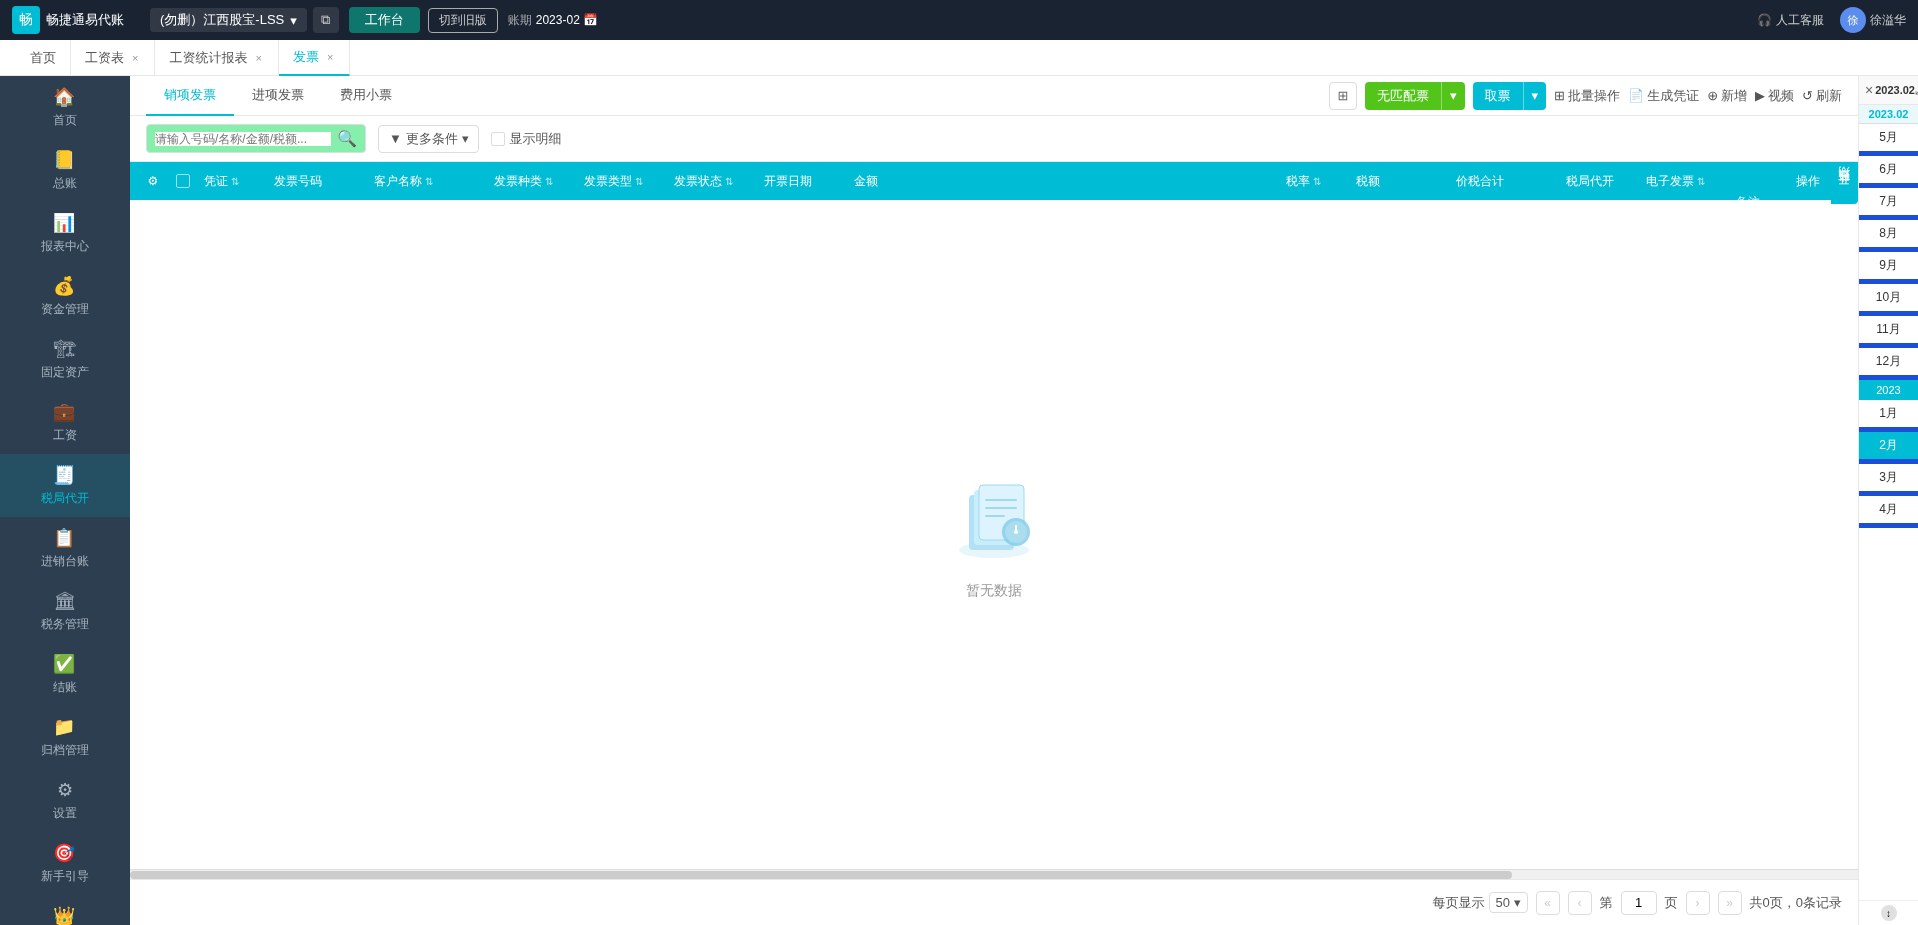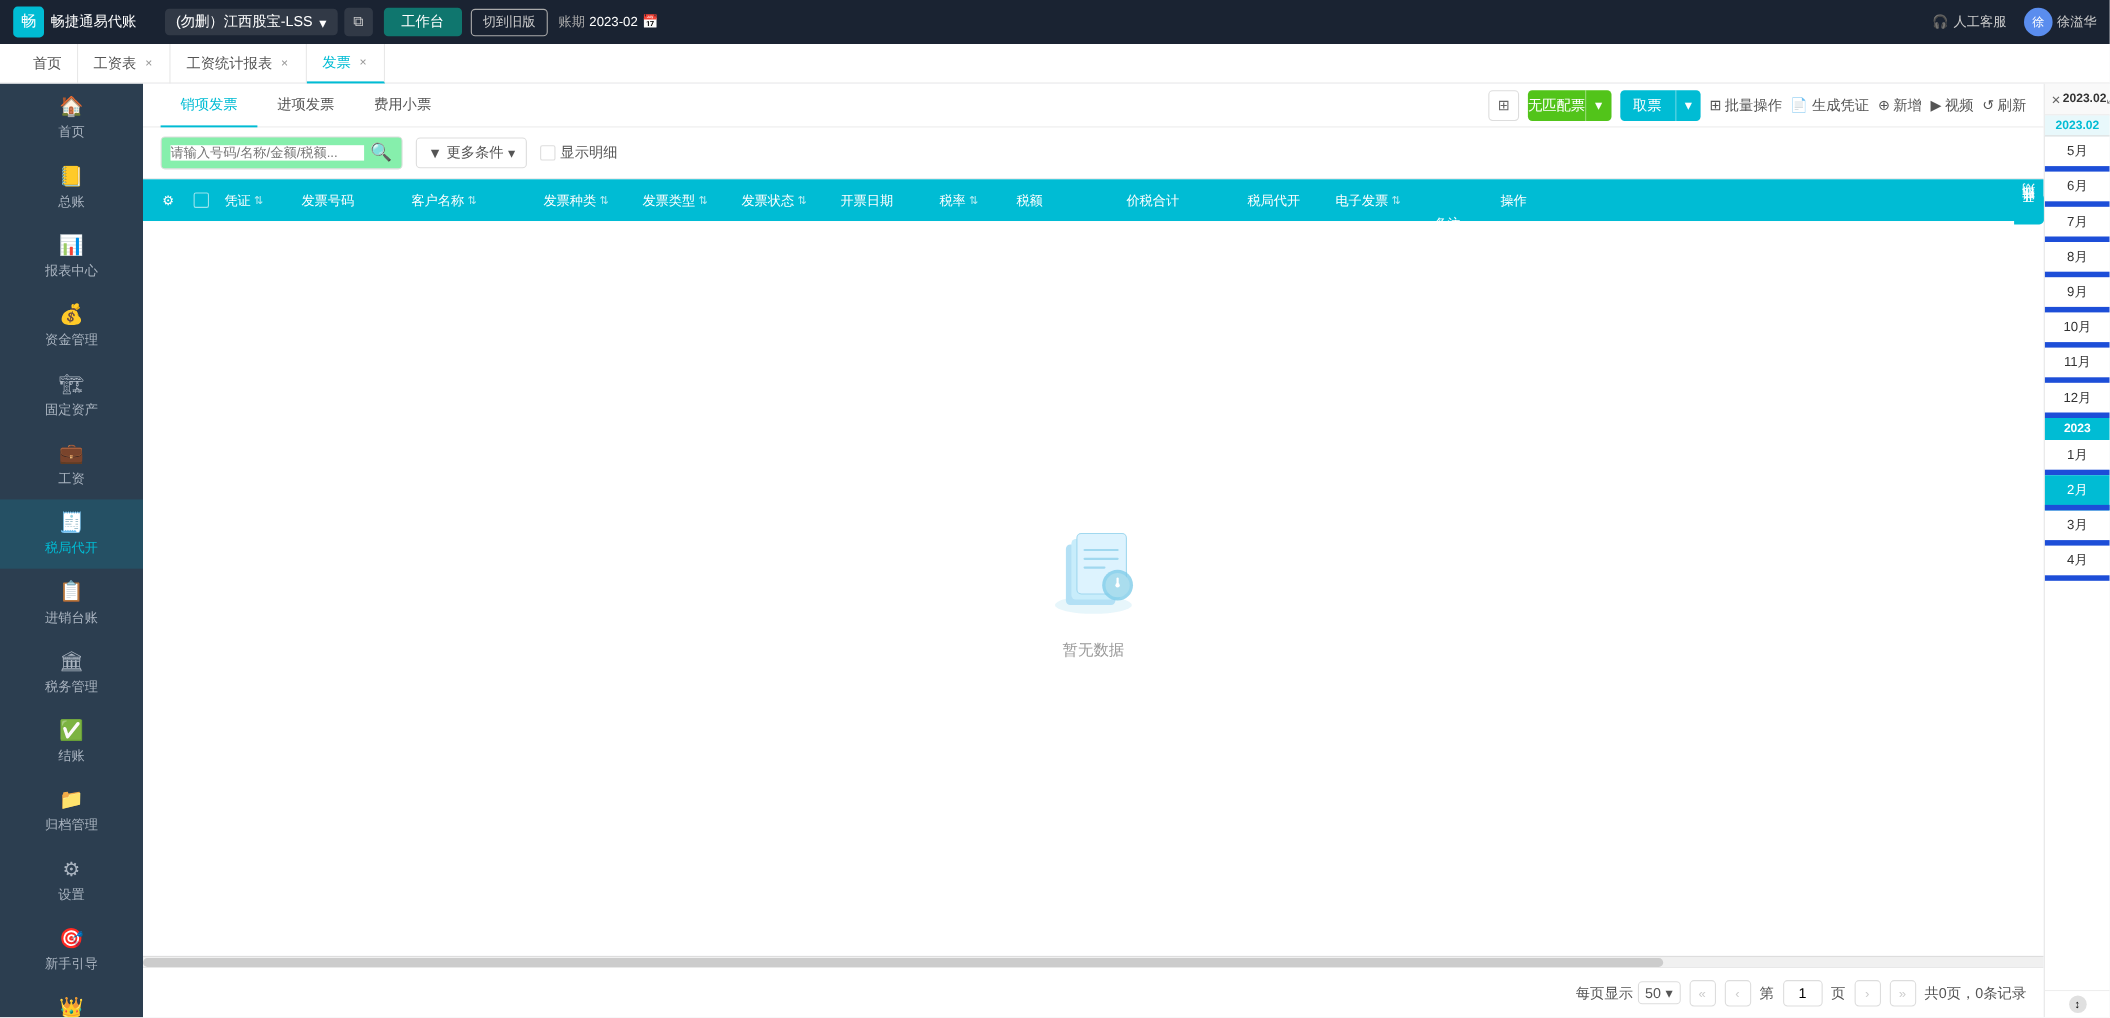--- a/index.html
+++ b/index.html
@@ -249,21 +249,21 @@
       align-items: center;
       background: #52c41a;
       color: white;
       border: none;
       border-radius: 4px;
       height: 28px;
       font-size: 13px;
       cursor: pointer;
     }
     .btn-green-dropdown .btn-main {
-      padding: 0 0;
+      padding: 0 12px;
     }
     .btn-green-dropdown .btn-arrow {
       padding: 0 8px;
       border-left: 1px solid rgba(255,255,255,0.4);
       height: 100%;
       display: flex;
       align-items: center;
     }
     .btn-teal-dropdown {
       display: flex;
@@ -549,21 +549,21 @@
       text-align: center;
       border-bottom: 5px solid #1d4ed8;
     }
     .month-item.active {
       background: #00bcd4;
       color: white;
     }
     .year-label {
       padding: 4px 6px;
       font-size: 11px;
-      font-weight: bold;
+      font-weight: normal;
       color: #fff;
       background: #00bcd4;
       text-align: center;
     }
 
     
     .scroll-bar-area {
       height: 10px;
       background: #f0f0f0;
       border-top: 1px solid #ddd;
@@ -784,20 +784,23 @@
         <span>发票类型</span>
         <span class="sort-icon">⇅</span>
       </div>
       <div class="th-cell th-inv-status">
         <span>发票状态</span>
         <span class="sort-icon">⇅</span>
       </div>
       <div class="th-cell th-date">
         <span>开票日期</span>
       </div>
+      <div class="th-cell th-amount">
+        <span>金额</span>
+      </div>
       <div class="th-cell th-tax-rate">
         <span>税率</span>
         <span class="sort-icon">⇅</span>
       </div>
       <div class="th-cell th-tax-amount">
         <span>税额</span>
       </div>
       <div class="th-cell th-tax-total">
         <span>价税合计</span>
       </div>

